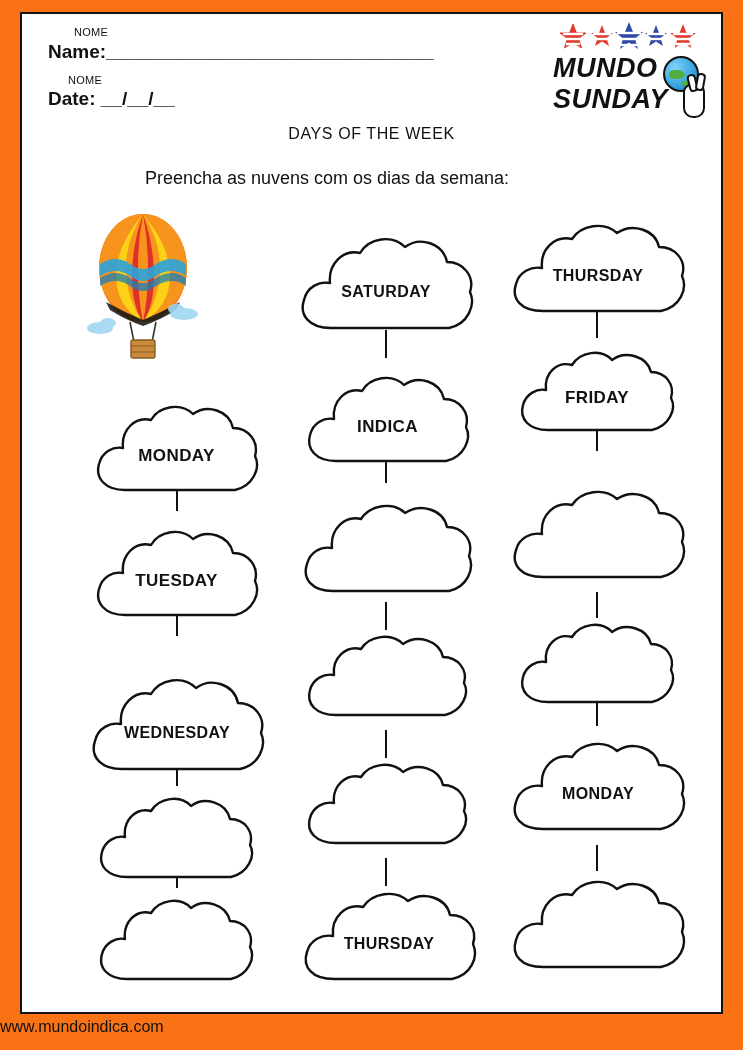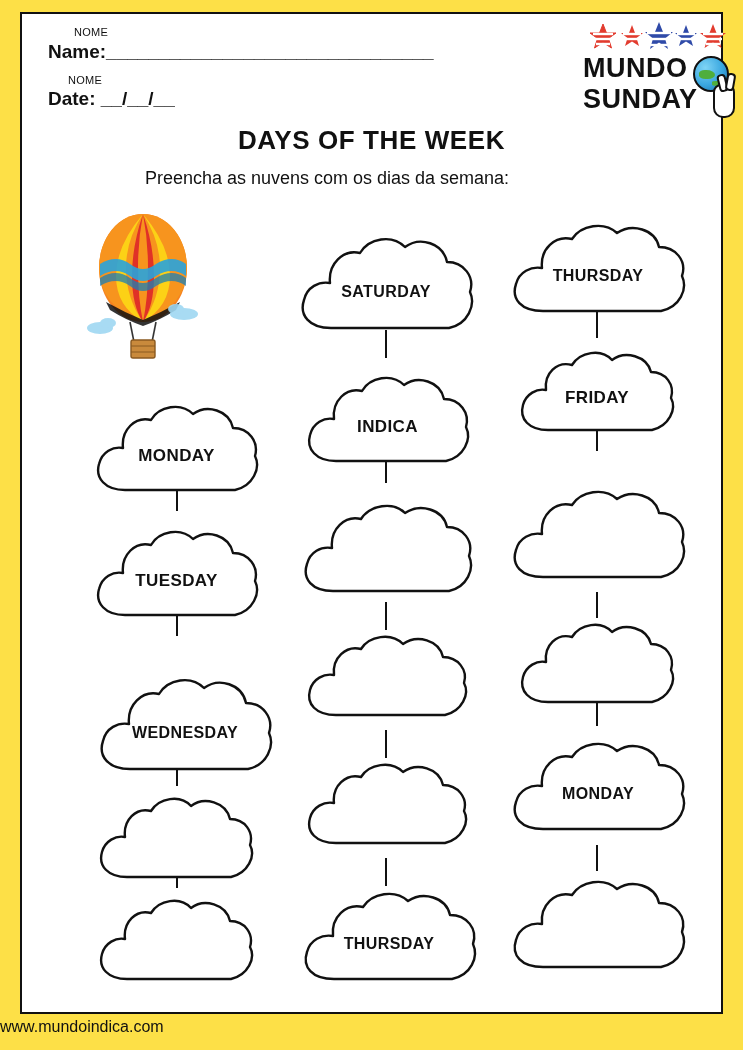--- a/index.html
+++ b/index.html
@@ -10,21 +10,21 @@
   body {
     width: 743px; height: 1050px;
     font-family: "Liberation Sans", sans-serif;
     overflow: hidden;
     position: relative;
   }
   .page {
     position: absolute;
     left: 0; top: 0;
     width: 743px; height: 1050px;
-    background: #fde047;
+    background: #f97316;
   }
   .sheet-border {
     position: absolute;
     left: 20px; top: 12px;
     width: 703px; height: 1002px;
     border: 2px solid #111;
     background: #fff;
   }
 
   
@@ -55,22 +55,22 @@
     left: 48px; top: 88px;
     font-size: 19px;
     font-weight: bold;
     color: #111;
     white-space: nowrap;
   }
 
   
   .logo {
     position: absolute;
-    left: 575px; top: 22px;
-    width: 160px; height: 110px;
+    left: 545px; top: 22px;
+    width: 160px; height: 110px; font-style: italic;
   }
   .logo-stars {
     position: absolute;
     left: 12px; top: 0px;
     width: 140px; height: 34px;
   }
   .logo-text {
     position: absolute;
     left: 8px; top: 33px;
     width: 150px;
@@ -134,22 +134,22 @@
     border-radius: 4px;
     transform: rotate(10deg);
   }
 
   
   .title {
     position: absolute;
     left: 0; top: 125px;
     width: 743px;
     text-align: center;
-    font-size: 26px;
-    font-weight: bold;
+    font-size: 16px;
+    font-weight: normal;
     letter-spacing: .6px;
     color: #111;
   }
   .subtitle {
     position: absolute;
     left: 0; top: 168px;
     width: 654px;
     text-align: center;
     font-size: 18px;
     color: #111;
@@ -304,21 +304,21 @@
           <path d="M36 96 C16 96 6 84 10 70 C13 58 24 52 34 54 C32 36 46 22 62 26 C70 12 92 8 104 20 C118 10 140 16 144 34 C160 34 170 48 166 62 C172 74 164 92 146 96 Z" fill="#fff" stroke="#111" stroke-width="2.4" stroke-linejoin="round"></path>
         </svg>
       <div class="cloud-label">MONDAY</div>
     </div>
     <div class="cloud" style="left:89px; top:519px;">
       <svg viewBox="0 0 175 118">
           <path d="M36 96 C16 96 6 84 10 70 C13 58 24 52 34 54 C32 36 46 22 62 26 C70 12 92 8 104 20 C118 10 140 16 144 34 C160 34 170 48 166 62 C172 74 164 92 146 96 Z" fill="#fff" stroke="#111" stroke-width="2.4" stroke-linejoin="round"></path>
         </svg>
       <div class="cloud-label">TUESDAY</div>
     </div>
-    <div class="cloud" style="left:92px; top:667px; width:186px; height:126px;">
+    <div class="cloud" style="left:84px; top:667px; width:186px; height:126px;">
       <svg viewBox="0 0 186 126">
           <path d="M38 102 C16 102 6 89 11 74 C14 61 26 55 37 57 C35 38 50 23 67 27 C76 12 99 8 112 21 C127 10 150 17 154 36 C171 36 182 51 177 66 C183 79 175 98 156 102 Z" fill="#fff" stroke="#111" stroke-width="2.4" stroke-linejoin="round"></path>
         </svg>
       <div class="cloud-label small">WEDNESDAY</div>
     </div>
     <div class="cloud" style="left:92px; top:786px; width:168px; height:112px;">
       <svg viewBox="0 0 168 112">
           <path d="M35 91 C16 91 6 80 10 66 C13 55 24 49 33 51 C31 34 44 21 59 25 C67 12 88 8 99 20 C112 10 134 16 138 33 C153 33 162 46 158 59 C164 70 156 87 139 91 Z" fill="#fff" stroke="#111" stroke-width="2.4" stroke-linejoin="round"></path>
         </svg>
       <div class="cloud-label"></div>

